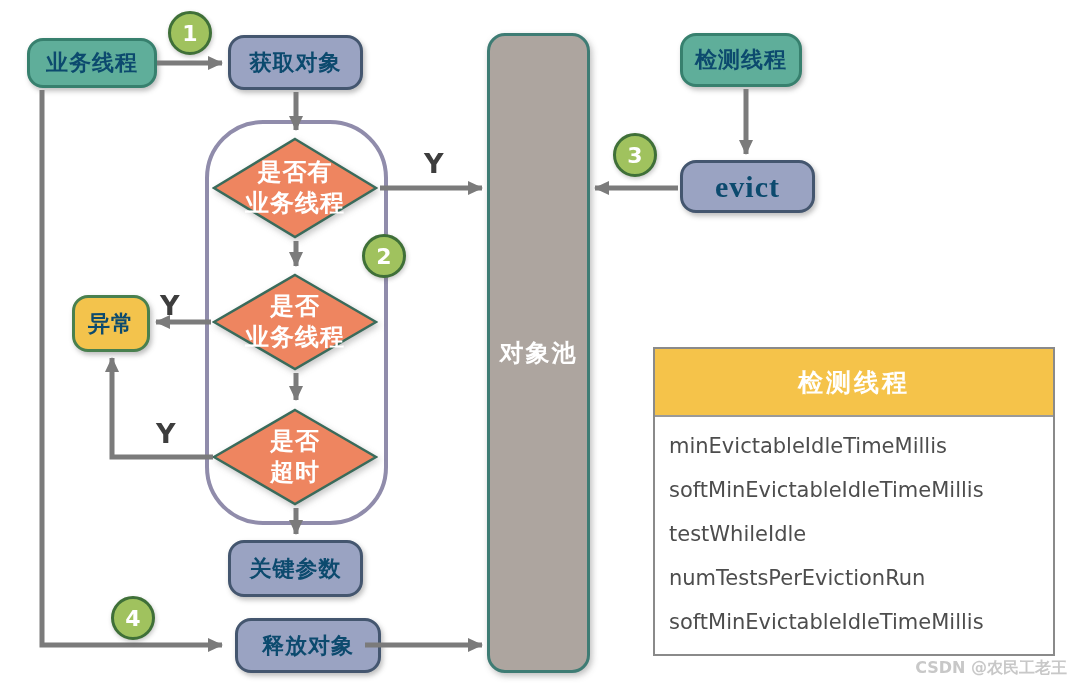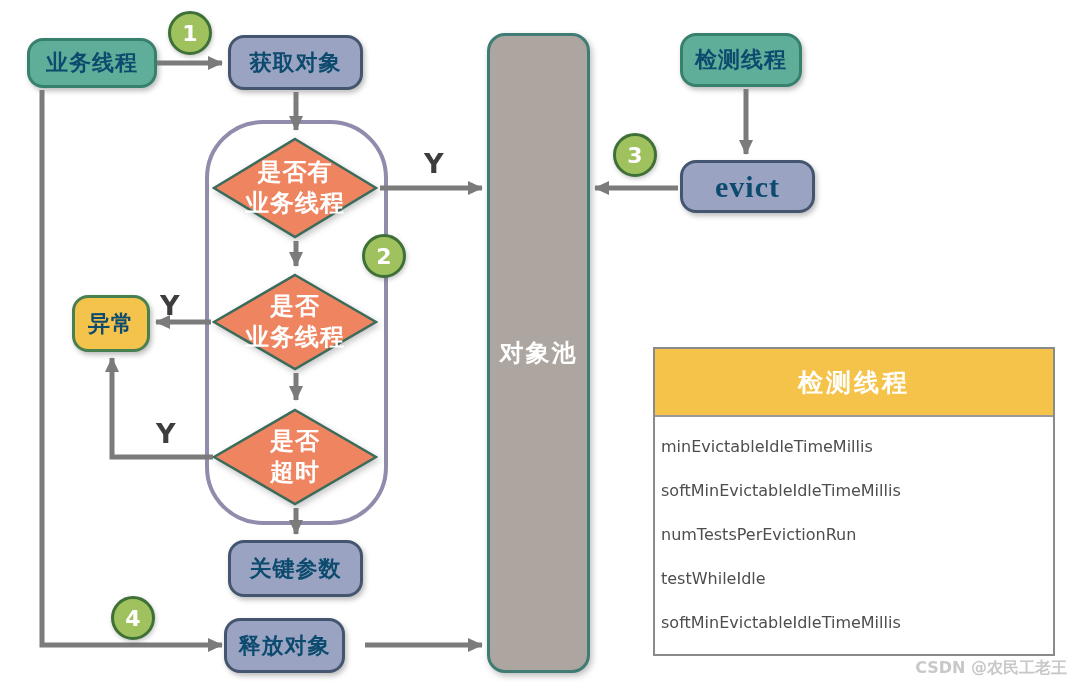--- a/index.html
+++ b/index.html
@@ -80,22 +80,22 @@
     height: 68px;
     background: #F5C34A;
     border-bottom: 2px solid #9a9a9a;
     display: flex; align-items: center; justify-content: center;
     color: #ffffff; font-weight: bold; font-size: 25px; letter-spacing: 3px;
   }
   .params-body { padding: 7px 0 10px 0; }
   .params-row {
     height: 44px;
     display: flex; align-items: center;
-    padding-left: 6px;
-    color: #4d4d4d; font-size: 16px;
+    padding-left: 14px;
+    color: #4d4d4d; font-size: 21px;
   }
   .watermark {
     position: absolute;
     right: 13px; top: 658px;
     color: #C8C8C8; font-size: 16px;
     z-index: 6;
     font-weight: bold;
   }
 </style>
 </head>
@@ -106,21 +106,21 @@
   <div class="loop-container"></div>
 
   <div class="node teal" style="left:27px; top:38px; width:130px; height:50px;">业务线程</div>
 
   <div class="node slate" style="left:228px; top:35px; width:135px; height:55px;">获取对象</div>
 
   <div class="node yellow" style="left:72px; top:295px; width:78px; height:57px;">异常</div>
 
   <div class="node slate" style="left:228px; top:540px; width:135px; height:57px;">关键参数</div>
 
-  <div class="node slate" style="left:224px; top:618px; width:121px; height:55px;">释放对象</div>
+  <div class="node slate" style="left:235px; top:618px; width:146px; height:55px;">释放对象</div>
 
   <div class="node teal" style="left:680px; top:33px; width:122px; height:54px;">检测线程</div>
 
   <div class="node slate" style="left:680px; top:160px; width:135px; height:53px; font-size:30px;">evict</div>
 
   <div class="pool">对象池</div>
 
   <div class="diamond" style="left:212px; top:137px; width:166px; height:102px;">
     <svg width="166" height="102">
       <polygon points="83,2 164,51 83,100 2,51" fill="#EE8560" stroke="#3A6B5B" stroke-width="2.5"></polygon>
@@ -180,21 +180,21 @@
       <path d="M746,89 V154" marker-end="url(#ah)"></path>
       <path d="M678,188 H595" marker-end="url(#ah)"></path>
     </g>
   </svg>
 
   <div class="params-table">
     <div class="params-header">检测线程</div>
     <div class="params-body">
       <div class="params-row">minEvictableIdleTimeMillis</div>
       <div class="params-row">softMinEvictableIdleTimeMillis</div>
+      <div class="params-row">testWhileIdle</div>
       <div class="params-row">numTestsPerEvictionRun</div>
-      <div class="params-row">testWhileIdle</div>
       <div class="params-row">softMinEvictableIdleTimeMillis</div>
     </div>
   </div>
 
   <div class="watermark">CSDN @农民工老王</div>
 
 </div>
 
 </body></html>

